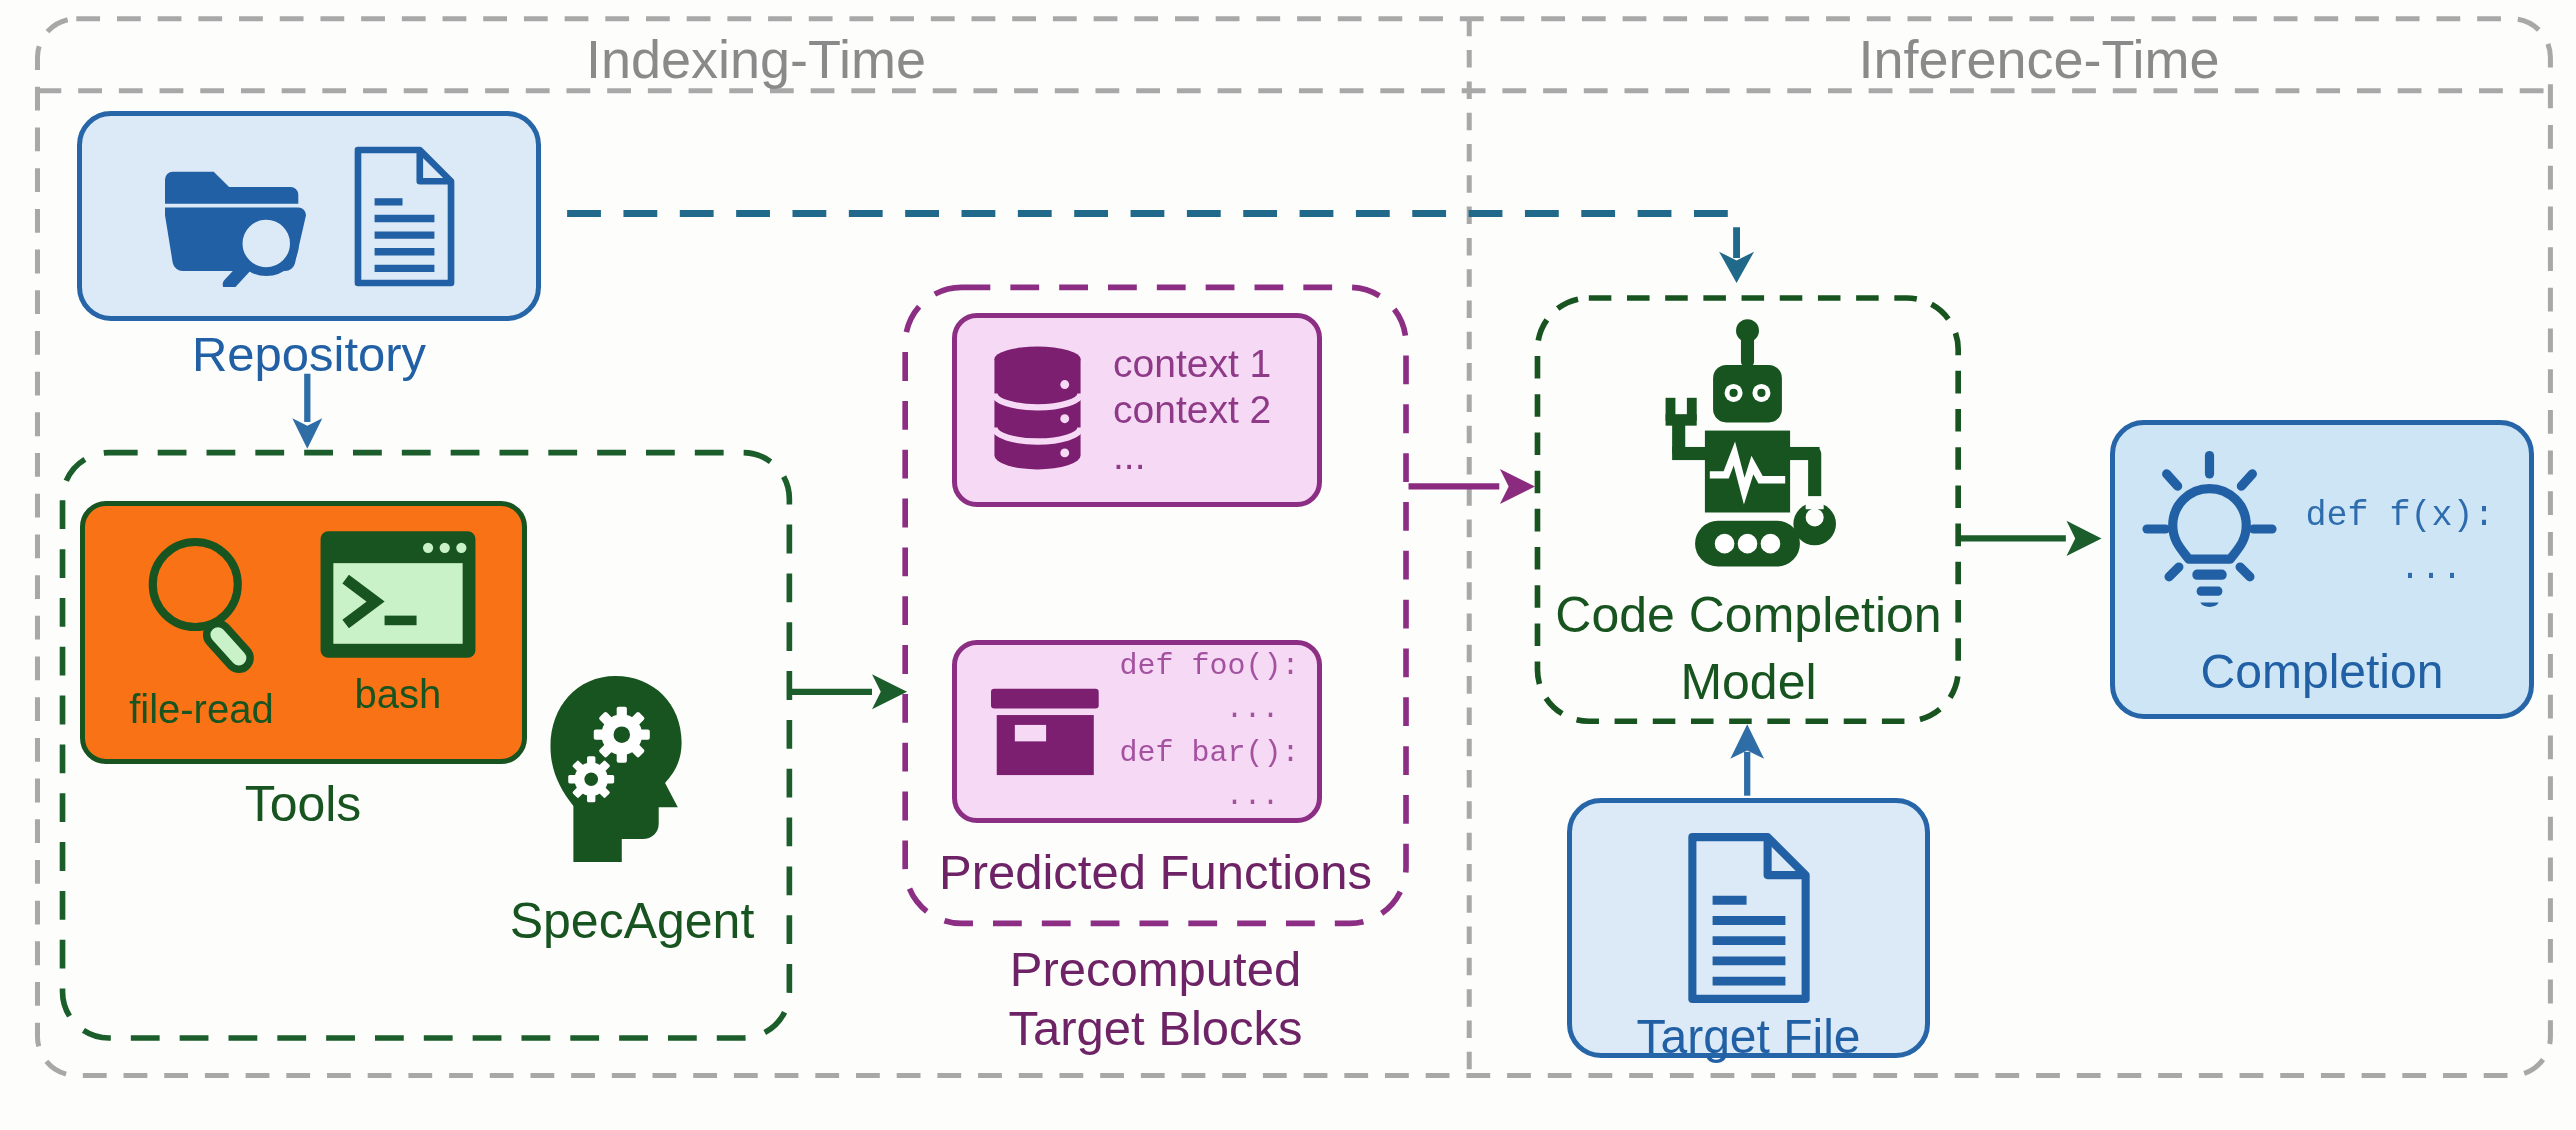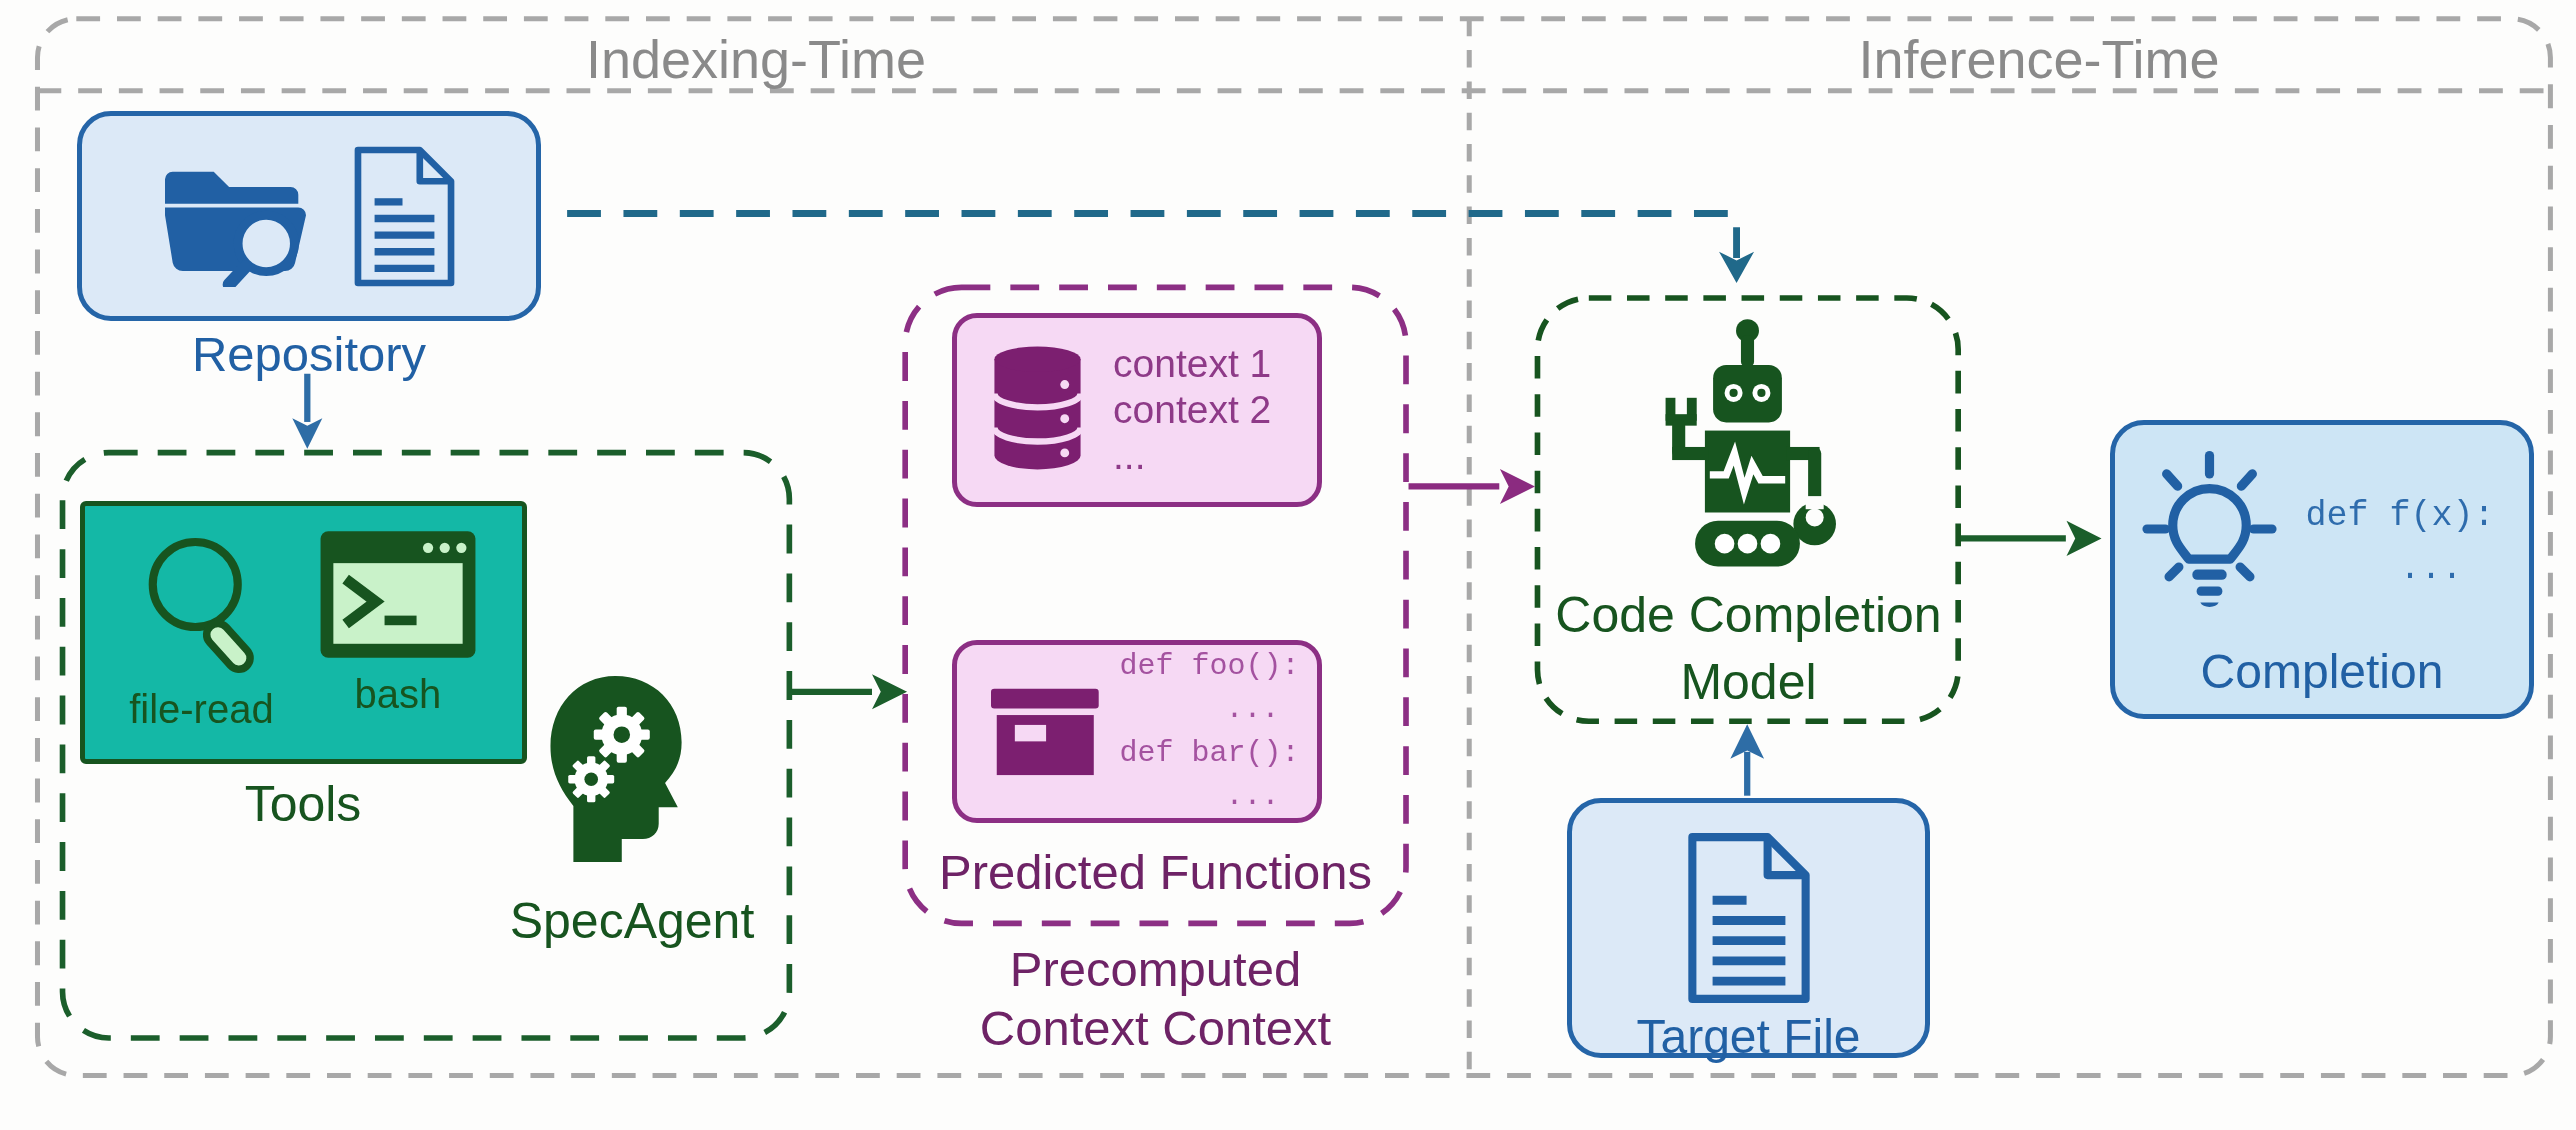--- a/index.html
+++ b/index.html
@@ -15,21 +15,21 @@
   .section-title { font-size:54px; color:#8a8a8a; text-align:center; }
   .lbl { text-align:center; white-space:nowrap; }
   .blue-lbl   { color:#2160a4; font-size:49px; }
   .green-lbl  { color:#17541f; font-size:50px; }
   .purple-lbl { color:#6e2366; font-size:49px; }
   .optional-lbl { color:#2e6da6; font-size:45px; text-align:center; }
 
   
   .node-box { position:absolute; box-sizing:border-box; }
   .blue-box   { background:#dce9f7; border:5.6px solid #2565a8; border-radius:34px; }
-  .green-box  { background:#14b8a6; border:5.6px solid #17541f; border-radius:6px; }
+  .green-box  { background:#f97316; border:5.6px solid #17541f; border-radius:26px; }
   .purple-box { background:#f6d9f4; border:5px solid #8c2f84; border-radius:25px; }
 
   #repo-box { left:77px; top:111px; width:464px; height:210px;
               display:flex; align-items:center; justify-content:center; gap:34px; }
   #repo-label { left:121px; top:326px; width:376px; }
 
   #tools-box { left:80px; top:501px; width:447px; height:263px;
                display:flex; justify-content:space-evenly; align-items:flex-start; padding-top:21px; }
   .tool-col { display:flex; flex-direction:column; align-items:center; gap:10px; }
   .tool-item-lbl { color:#17541f; font-size:40px; white-space:nowrap; }
@@ -214,21 +214,21 @@
     </svg>
     <div class="pred-code">
       <span>def foo():</span>
       <span>...</span>
       <span>def bar():</span>
       <span>...</span>
     </div>
   </div>
   <div class="abs lbl purple-lbl" id="predicted-label">Predicted Functions</div>
   <div class="abs lbl purple-lbl" id="precomp-1">Precomputed</div>
-  <div class="abs lbl purple-lbl" id="precomp-2">Context Context</div>
+  <div class="abs lbl purple-lbl" id="precomp-2">Target Blocks</div>
 
 
   <svg class="abs" id="robot-icon" width="213" height="263" viewBox="0 0 260 310">
     <circle cx="130" cy="16" r="14" fill="#17541f"></circle>
     <rect x="122" y="22" width="16" height="38" rx="6" fill="#17541f"></rect>
     <rect x="88" y="58" width="84" height="70" rx="16" fill="#17541f"></rect>
     <circle cx="113" cy="92" r="11" fill="#ffffff"></circle>
     <circle cx="147" cy="92" r="11" fill="#ffffff"></circle>
     <circle cx="113" cy="92" r="5" fill="#17541f"></circle>
     <circle cx="147" cy="92" r="5" fill="#17541f"></circle>

